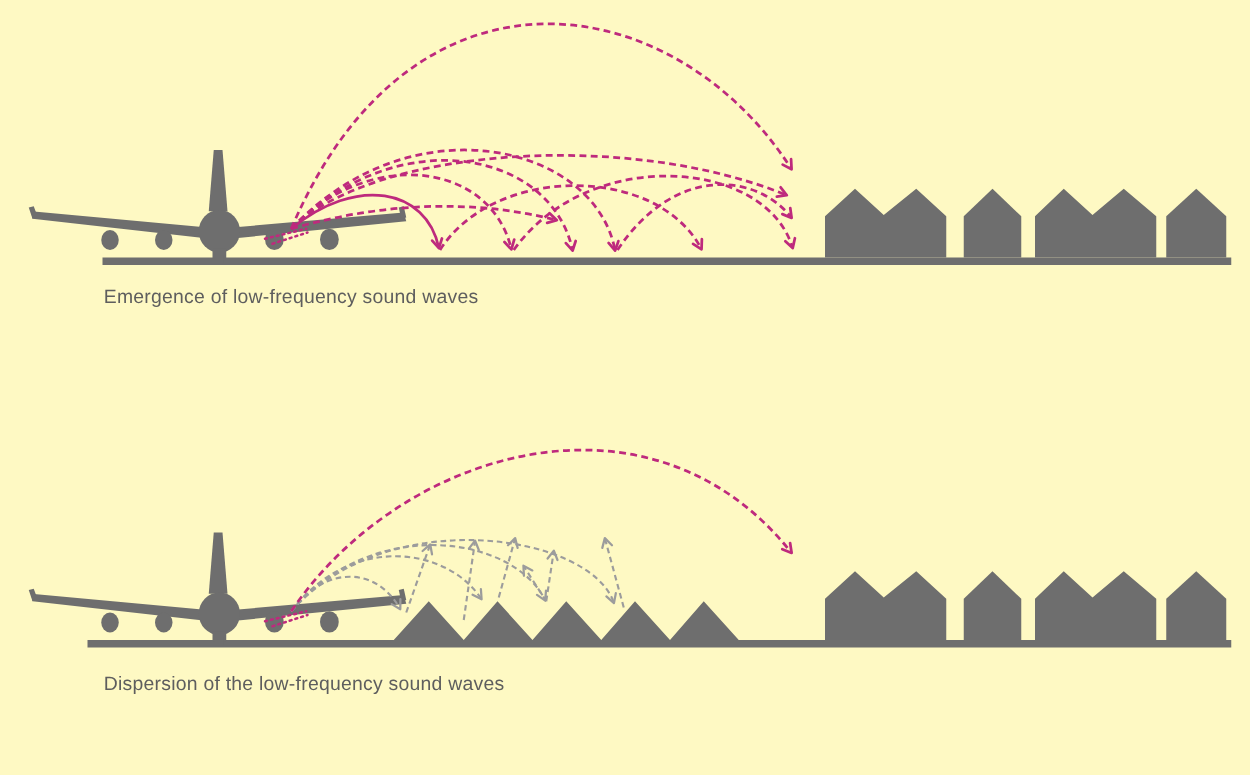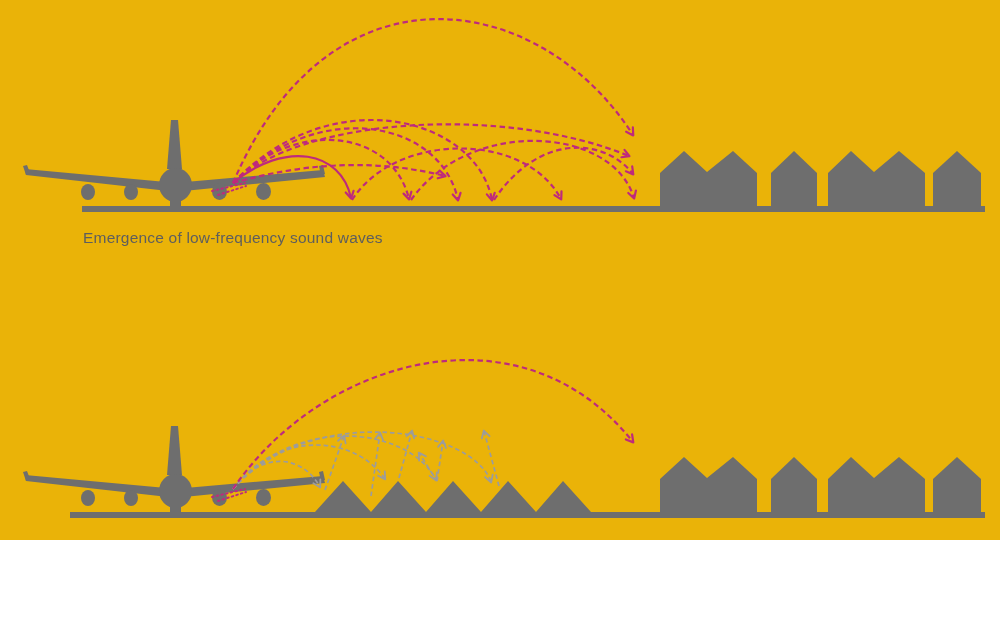--- a/index.html
+++ b/index.html
@@ -1,17 +1,17 @@
 <!DOCTYPE html>
 <html><head>
 <meta charset="utf-8">
 <style>
   html,body{margin:0;padding:0;background:#ffffff;}
   .diagram{
-    position:relative;width:1000px;height:540px;background:#eab308;
+    position:relative;width:1000px;height:620px;background:#fef9c3;
     font-family:"Liberation Sans",sans-serif;overflow:hidden;
   }
   .diagram svg{position:absolute;left:0;top:0;display:block;}
   .caption{
     position:absolute;left:83px;font-size:15.5px;letter-spacing:.2px;
     color:#5e5e5e;white-space:nowrap;
   }
   #caption-top{top:229px;}
   #caption-bottom{top:539px;}
 </style>
@@ -105,13 +105,14 @@
         <g>
           <path d="M233,489 C320,360 520,300 633,442" fill="none" stroke="#be2a7d" stroke-width="2.2" marker-end="url(#arrow-wave)" stroke-dasharray="5.5,3.5"></path>
         </g>
         <g>
           <path d="M212,497 L245,489" fill="none" stroke="#be2a7d" stroke-width="2" stroke-dasharray="1.6,3.2" stroke-linecap="round"></path>
           <path d="M218,501 L246,492" fill="none" stroke="#be2a7d" stroke-width="2" stroke-dasharray="1.6,3.2" stroke-linecap="round"></path>
         </g>
       </g>
     </svg>
   <div class="caption" id="caption-top">Emergence of low-frequency sound waves</div>
+  <div class="caption" id="caption-bottom">Dispersion of the low-frequency sound waves</div>
 </div>
 
 </body></html>

